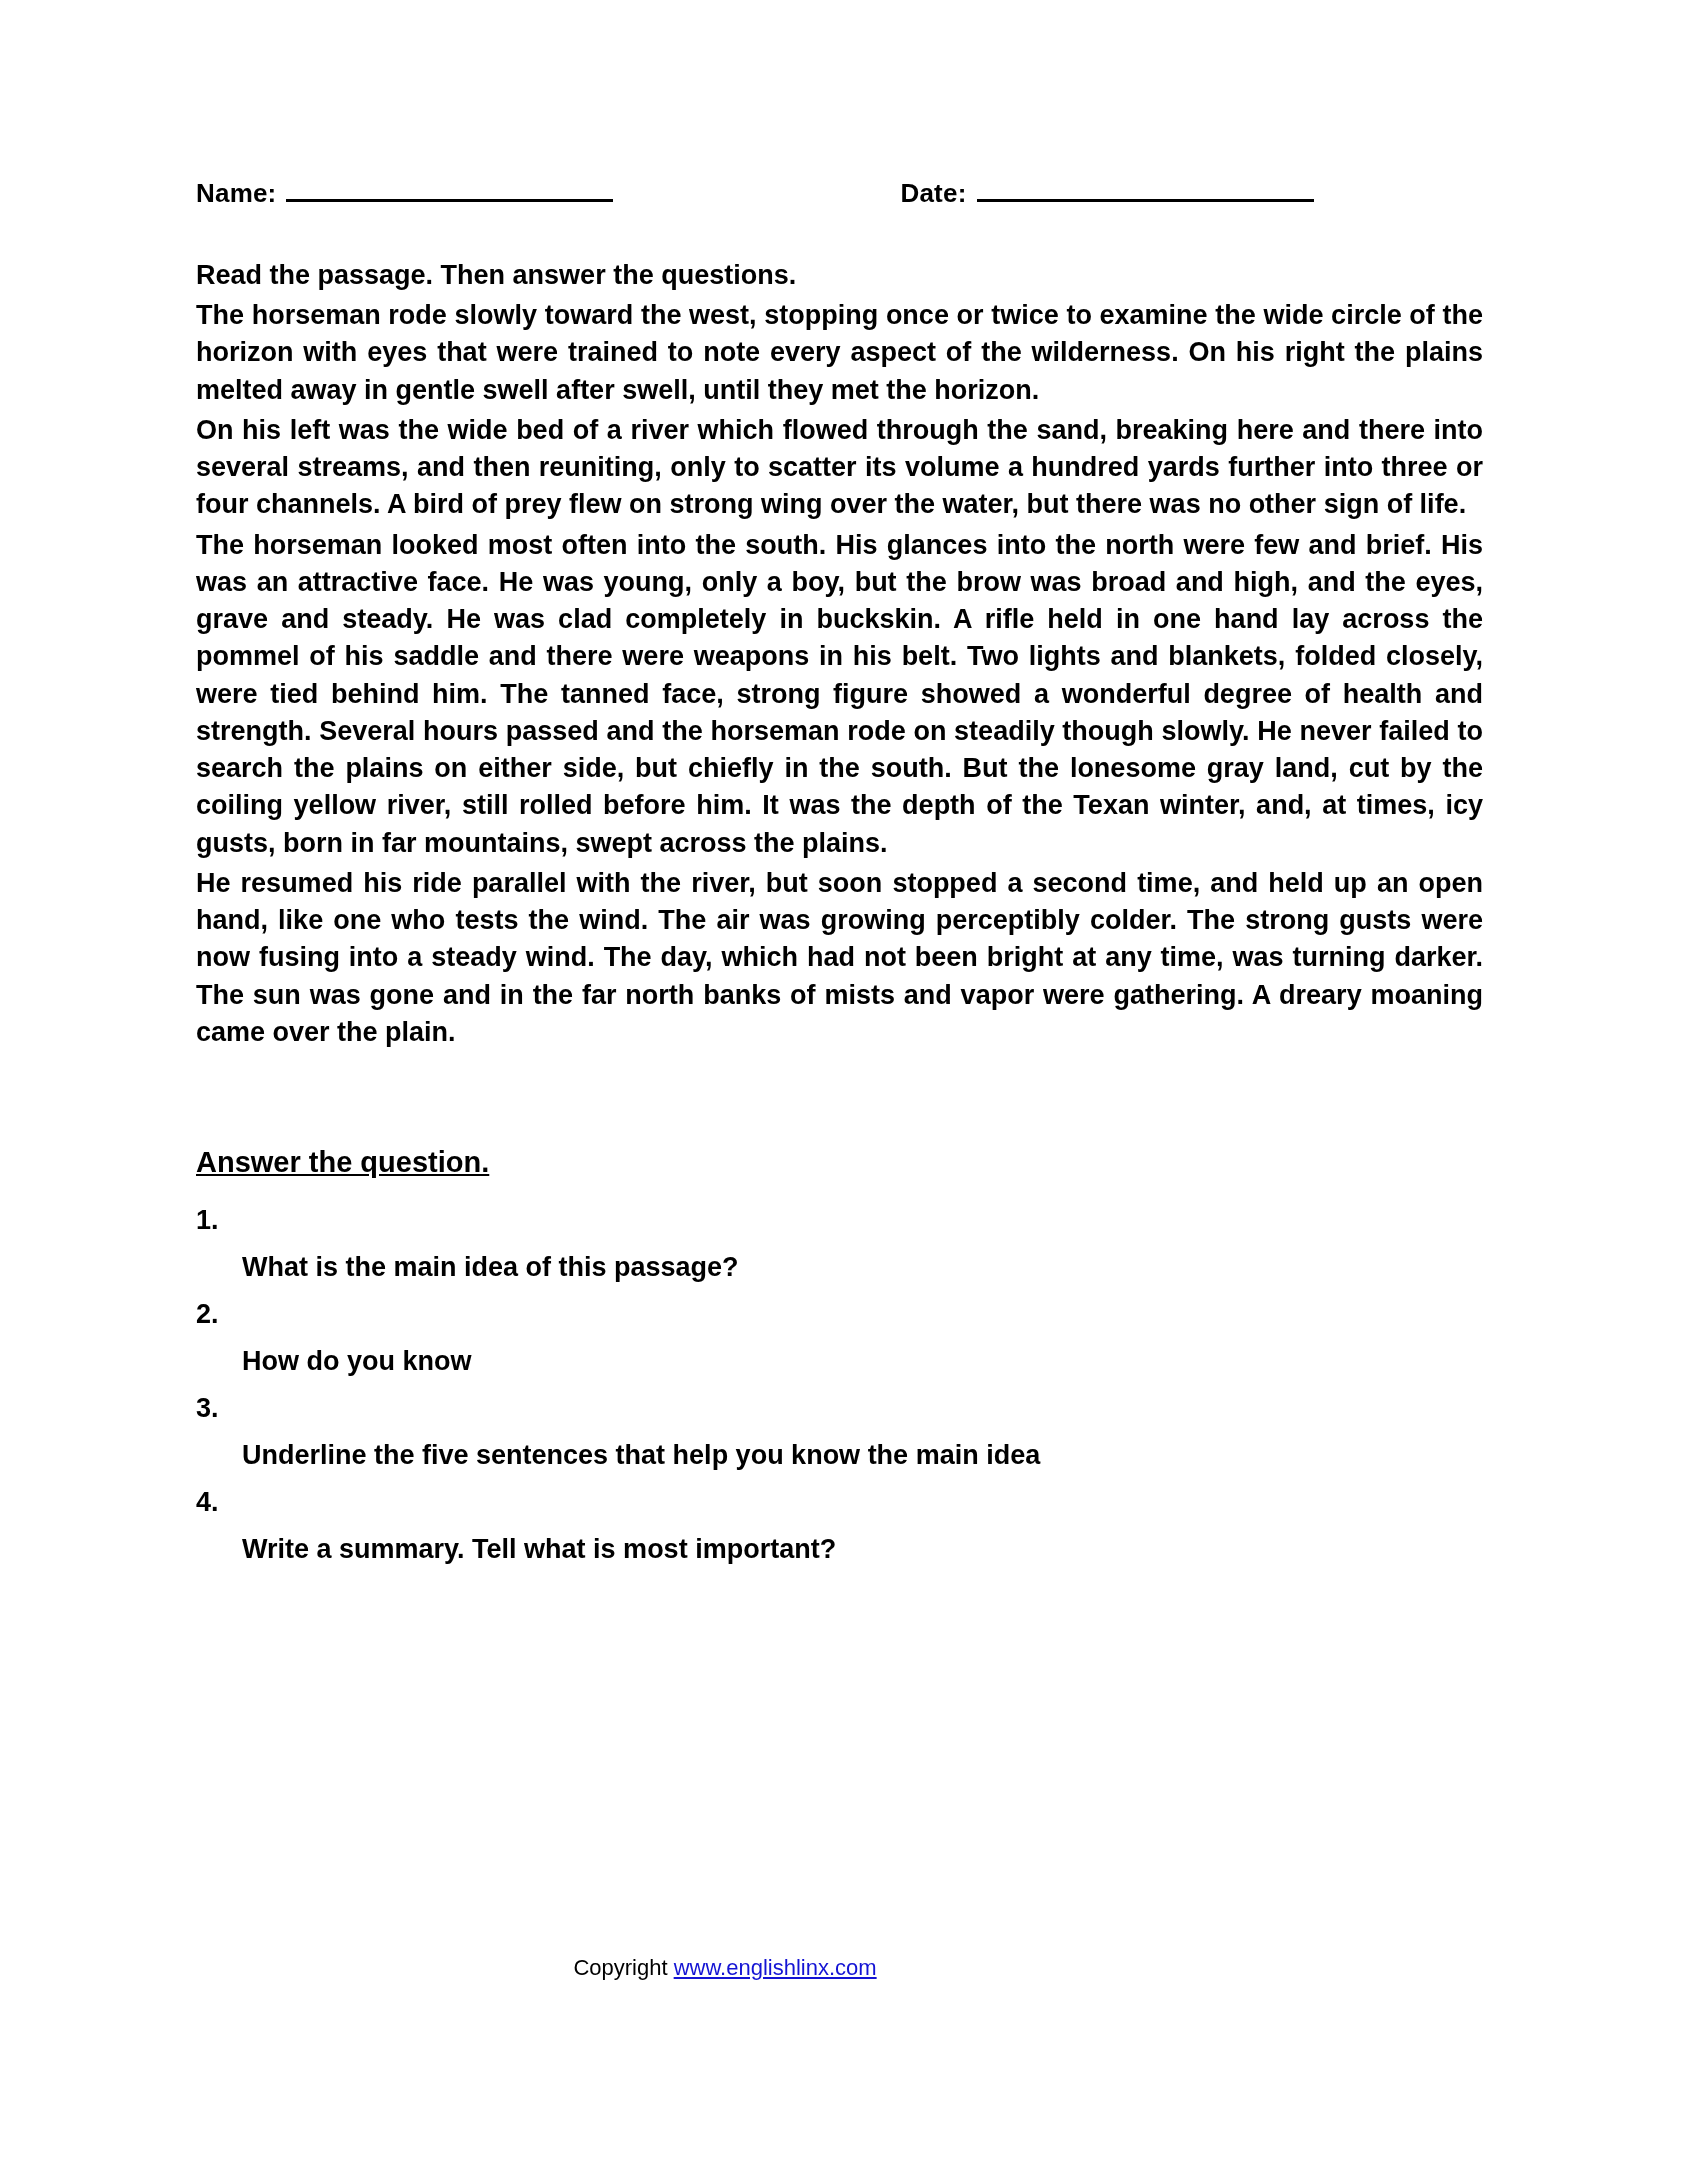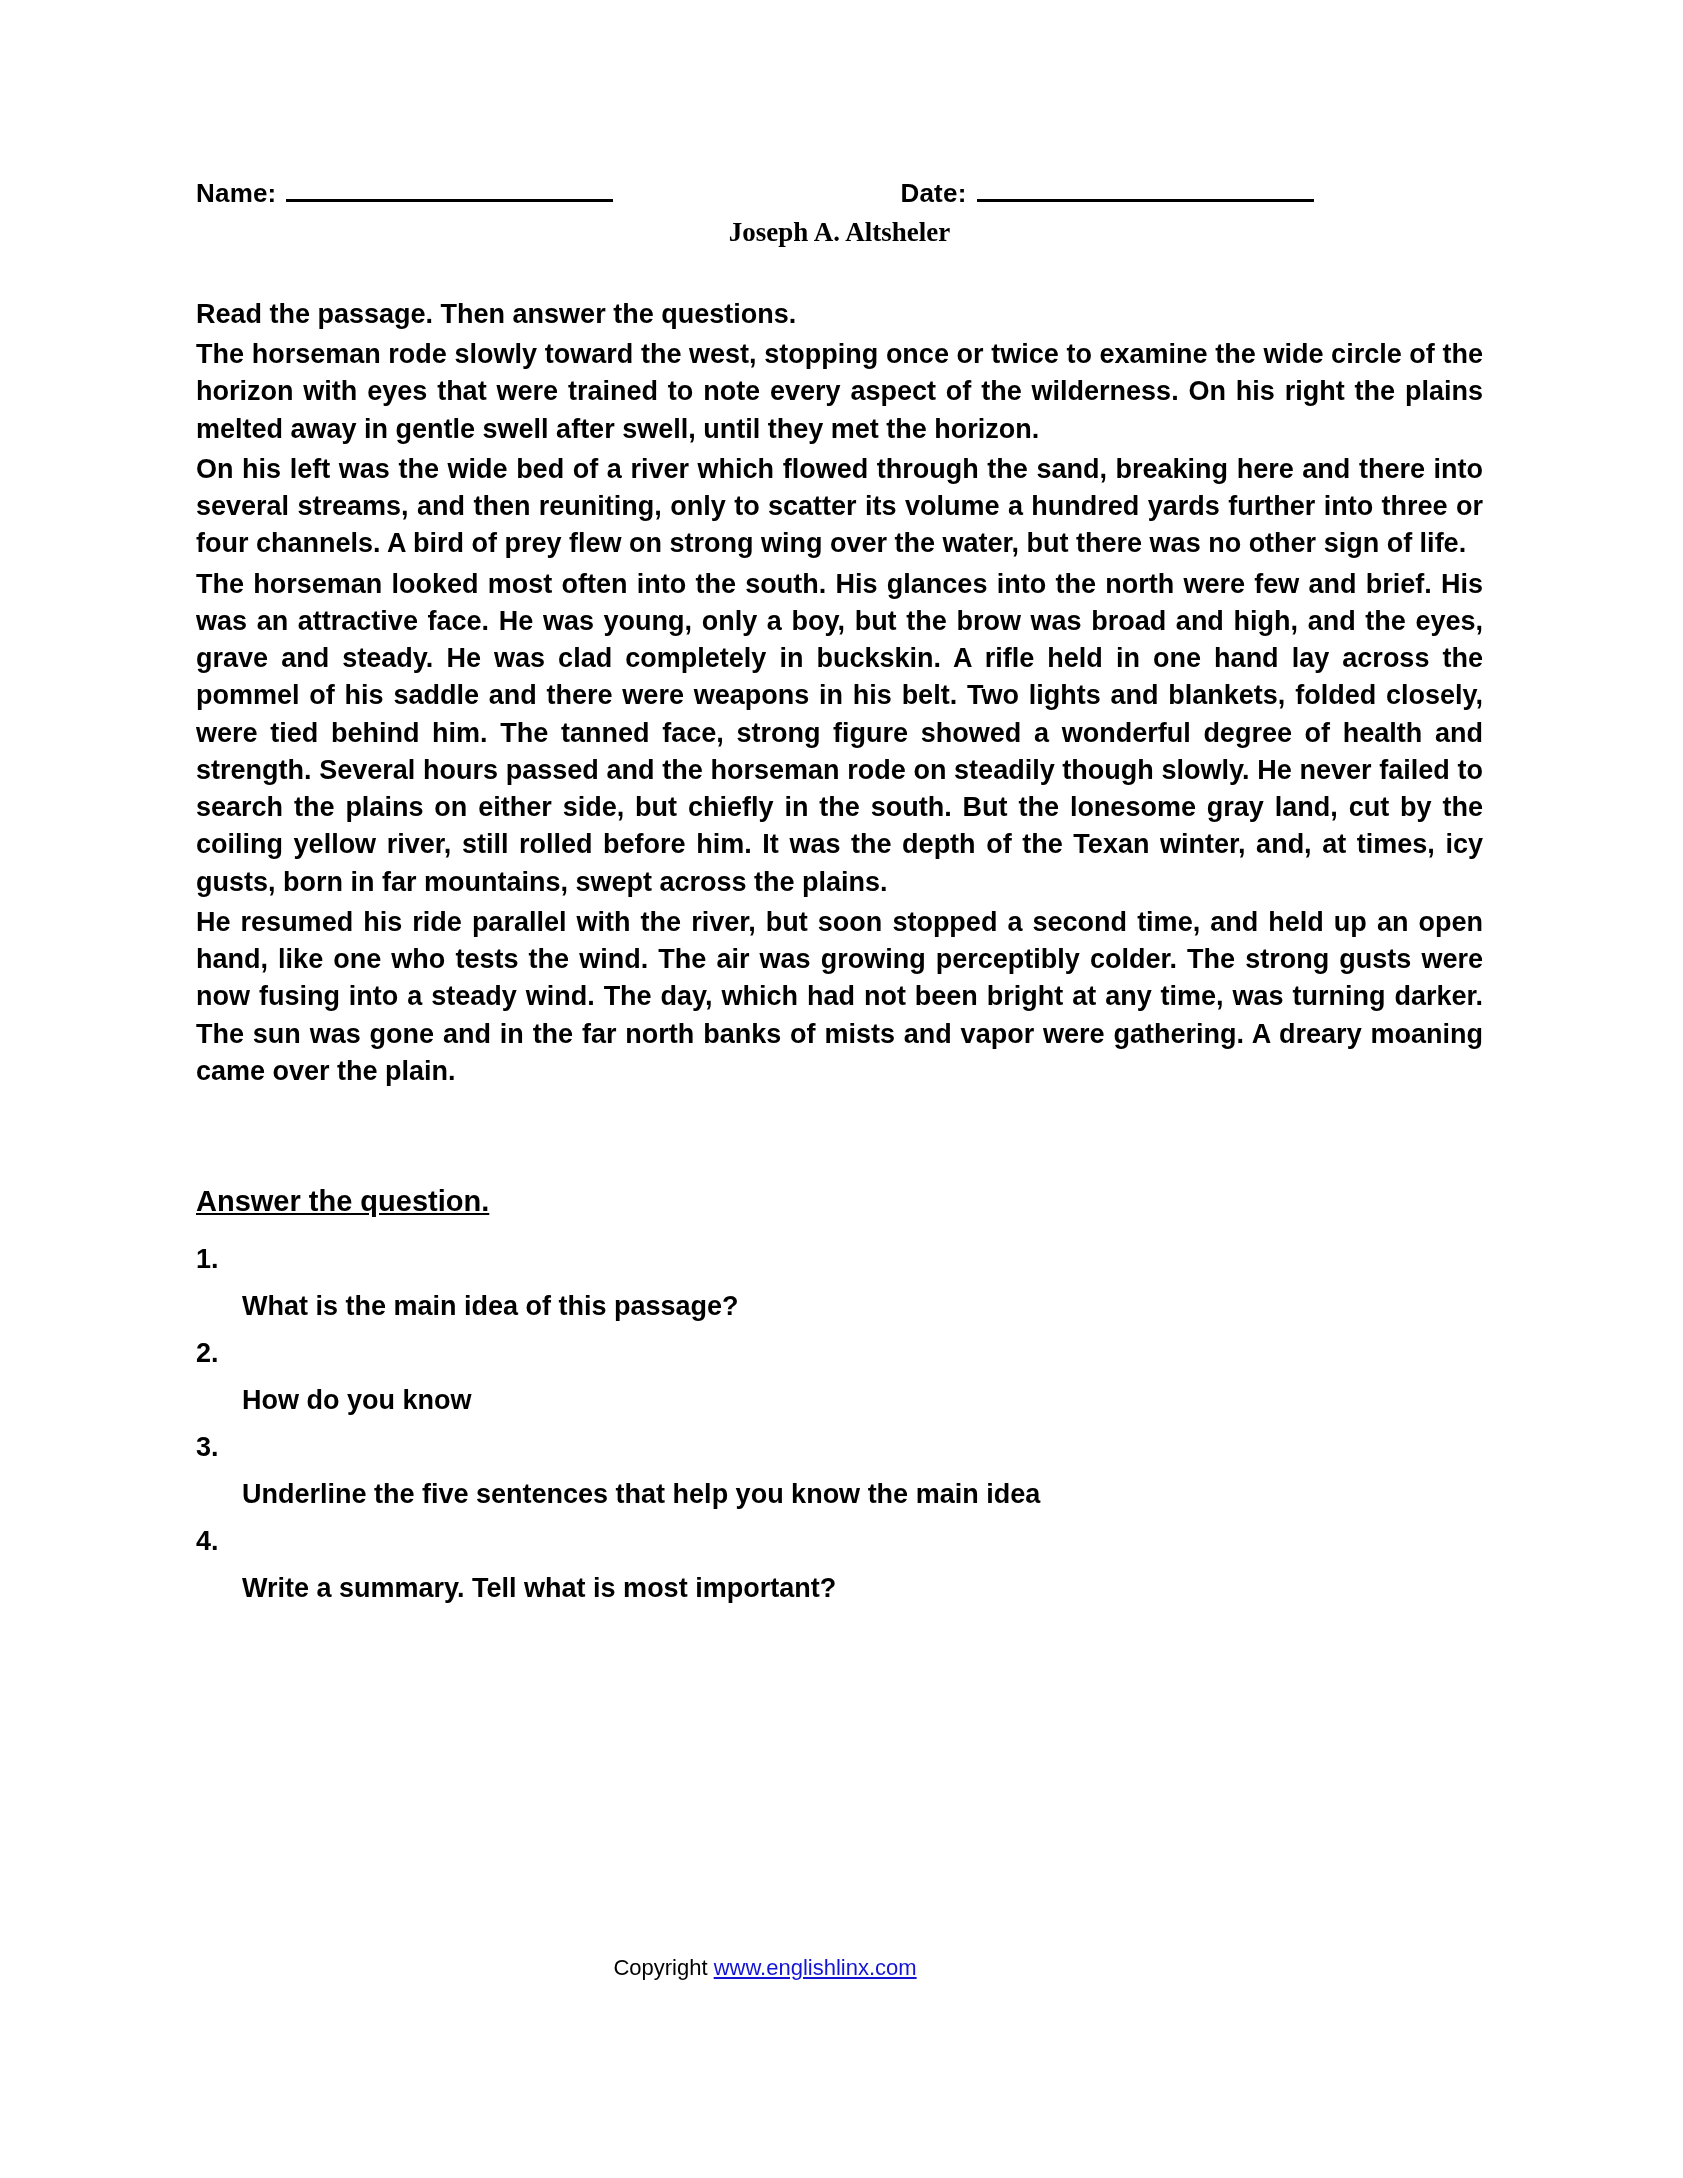--- a/index.html
+++ b/index.html
@@ -125,21 +125,20 @@
   }
   .q-text { flex: 1; margin-top: 47px; }
 
   .footer {
     position: absolute;
     left: 0;
     top: 1955px;
     width: 1450px;
     text-align: center;
     font-size: 22px;
-    margin-left: 40px;
   }
   .footer .cp { color: #000; }
   .footer a.link {
     color: #1414d4;
     text-decoration: underline;
   }
 </style>
 </head>
 <body>
 
@@ -148,21 +147,20 @@
 
     <div class="namedate-row">
       <span class="nd-label">Name:</span>
       <span class="nd-rule name-rule"></span>
       <span class="nd-spacer"></span>
       <span class="nd-label">Date:</span>
       <span class="nd-rule date-rule"></span>
     </div>
 
 
-    <div class="story-author">Joseph A. Altsheler</div>
 
     <div class="instruction">Read the passage. Then answer the questions.</div>
 
     <div class="passage">
       <p>The horseman rode slowly toward the west, stopping once or twice to examine the wide circle of the horizon with eyes that were trained to note every aspect of the wilderness. On his right the plains melted away in gentle swell after swell, until they met the horizon.</p>
       <p>On his left was the wide bed of a river which flowed through the sand, breaking here and there into several streams, and then reuniting, only to scatter its volume a hundred yards further into three or four channels. A bird of prey flew on strong wing over the water, but there was no other sign of life.</p>
       <p>The horseman looked most often into the south. His glances into the north were few and brief. His was an attractive face. He was young, only a boy, but the brow was broad and high, and the eyes, grave and steady. He was clad completely in buckskin. A rifle held in one hand lay across the pommel of his saddle and there were weapons in his belt. Two lights and blankets, folded closely, were tied behind him. The tanned face, strong figure showed a wonderful degree of health and strength. Several hours passed and the horseman rode on steadily though slowly. He never failed to search the plains on either side, but chiefly in the south. But the lonesome gray land, cut by the coiling yellow river, still rolled before him. It was the depth of the Texan winter, and, at times, icy gusts, born in far mountains, swept across the plains.</p>
       <p>He resumed his ride parallel with the river, but soon stopped a second time, and held up an open hand, like one who tests the wind. The air was growing perceptibly colder. The strong gusts were now fusing into a steady wind. The day, which had not been bright at any time, was turning darker. The sun was gone and in the far north banks of mists and vapor were gathering. A dreary moaning came over the plain.</p>
     </div>
 

